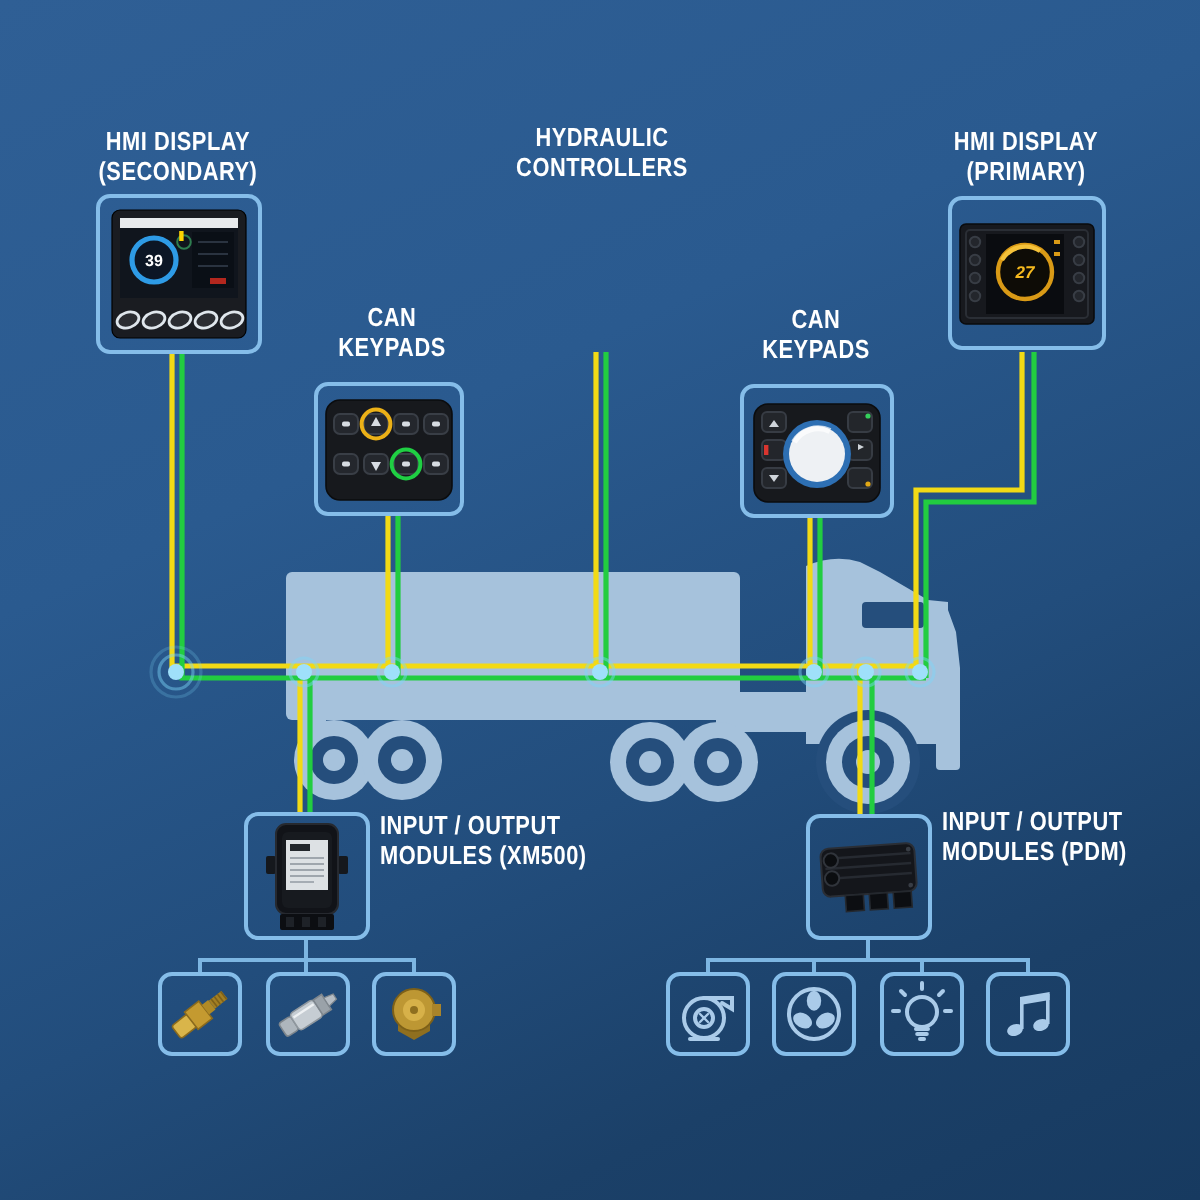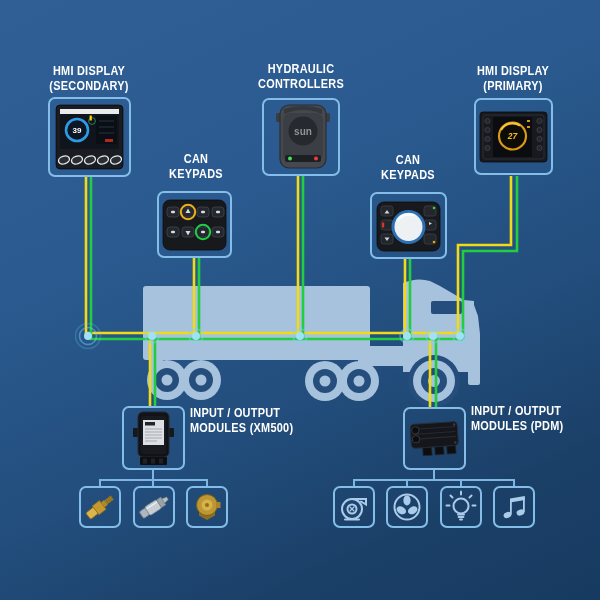--- a/index.html
+++ b/index.html
@@ -136,36 +136,20 @@
           <ellipse cx="66" cy="61" rx="5.6" ry="3.8" transform="rotate(-18 66 61)"></ellipse>
         </g>
       </svg>
     </div>
   </div>
 
   <div class="lbl" style="left:241px;top:62px;width:120px;">
     <div>HYDRAULIC</div>
     <div>CONTROLLERS</div>
   </div>
-  <div class="box" style="left:262px;top:98px;width:78px;height:78px;">
-    <div class="devwrap">
-      <svg width="74" height="74" viewBox="0 0 74 74">
-        <rect x="12" y="13" width="6" height="9" rx="1.5" fill="#393d43"></rect>
-        <rect x="60" y="13" width="6" height="9" rx="1.5" fill="#393d43"></rect>
-        <rect x="16" y="5" width="46" height="63" rx="9" fill="#45494f" stroke="#2b2e33" stroke-width="1.2"></rect>
-        <path d="M20 14 Q39 6 58 14 L58 9 Q39 3 20 9 Z" fill="#34373c"></path>
-        <rect x="19" y="13" width="40" height="48" rx="7" fill="#3b3f45"></rect>
-        <circle cx="39" cy="31" r="14.5" fill="#26292e"></circle>
-        <text x="39" y="34.5" font-family="Liberation Sans, sans-serif" font-size="10" font-weight="700" fill="#8d949b" text-anchor="middle">sun</text>
-        <rect x="21" y="55" width="36" height="7" rx="2" fill="#1d2023"></rect>
-        <circle cx="26" cy="58.5" r="2" fill="#46e05a"></circle>
-        <circle cx="52" cy="58.5" r="2" fill="#e8413c"></circle>
-      </svg>
-    </div>
-  </div>
 
   <div class="lbl" style="left:453px;top:64px;width:120px;">
     <div>HMI DISPLAY</div>
     <div>(PRIMARY)</div>
   </div>
   <div class="box" style="left:474px;top:98px;width:79px;height:77px;font-style:italic;">
     <div class="devwrap">
       <svg width="75" height="73" viewBox="0 0 75 73">
         <rect x="4" y="12" width="67" height="50" rx="3" fill="#17191e" stroke="#0a0b0d" stroke-width="0.8"></rect>
         <rect x="7" y="15" width="61" height="44" rx="2" fill="none" stroke="#2a2e35" stroke-width="1"></rect>

